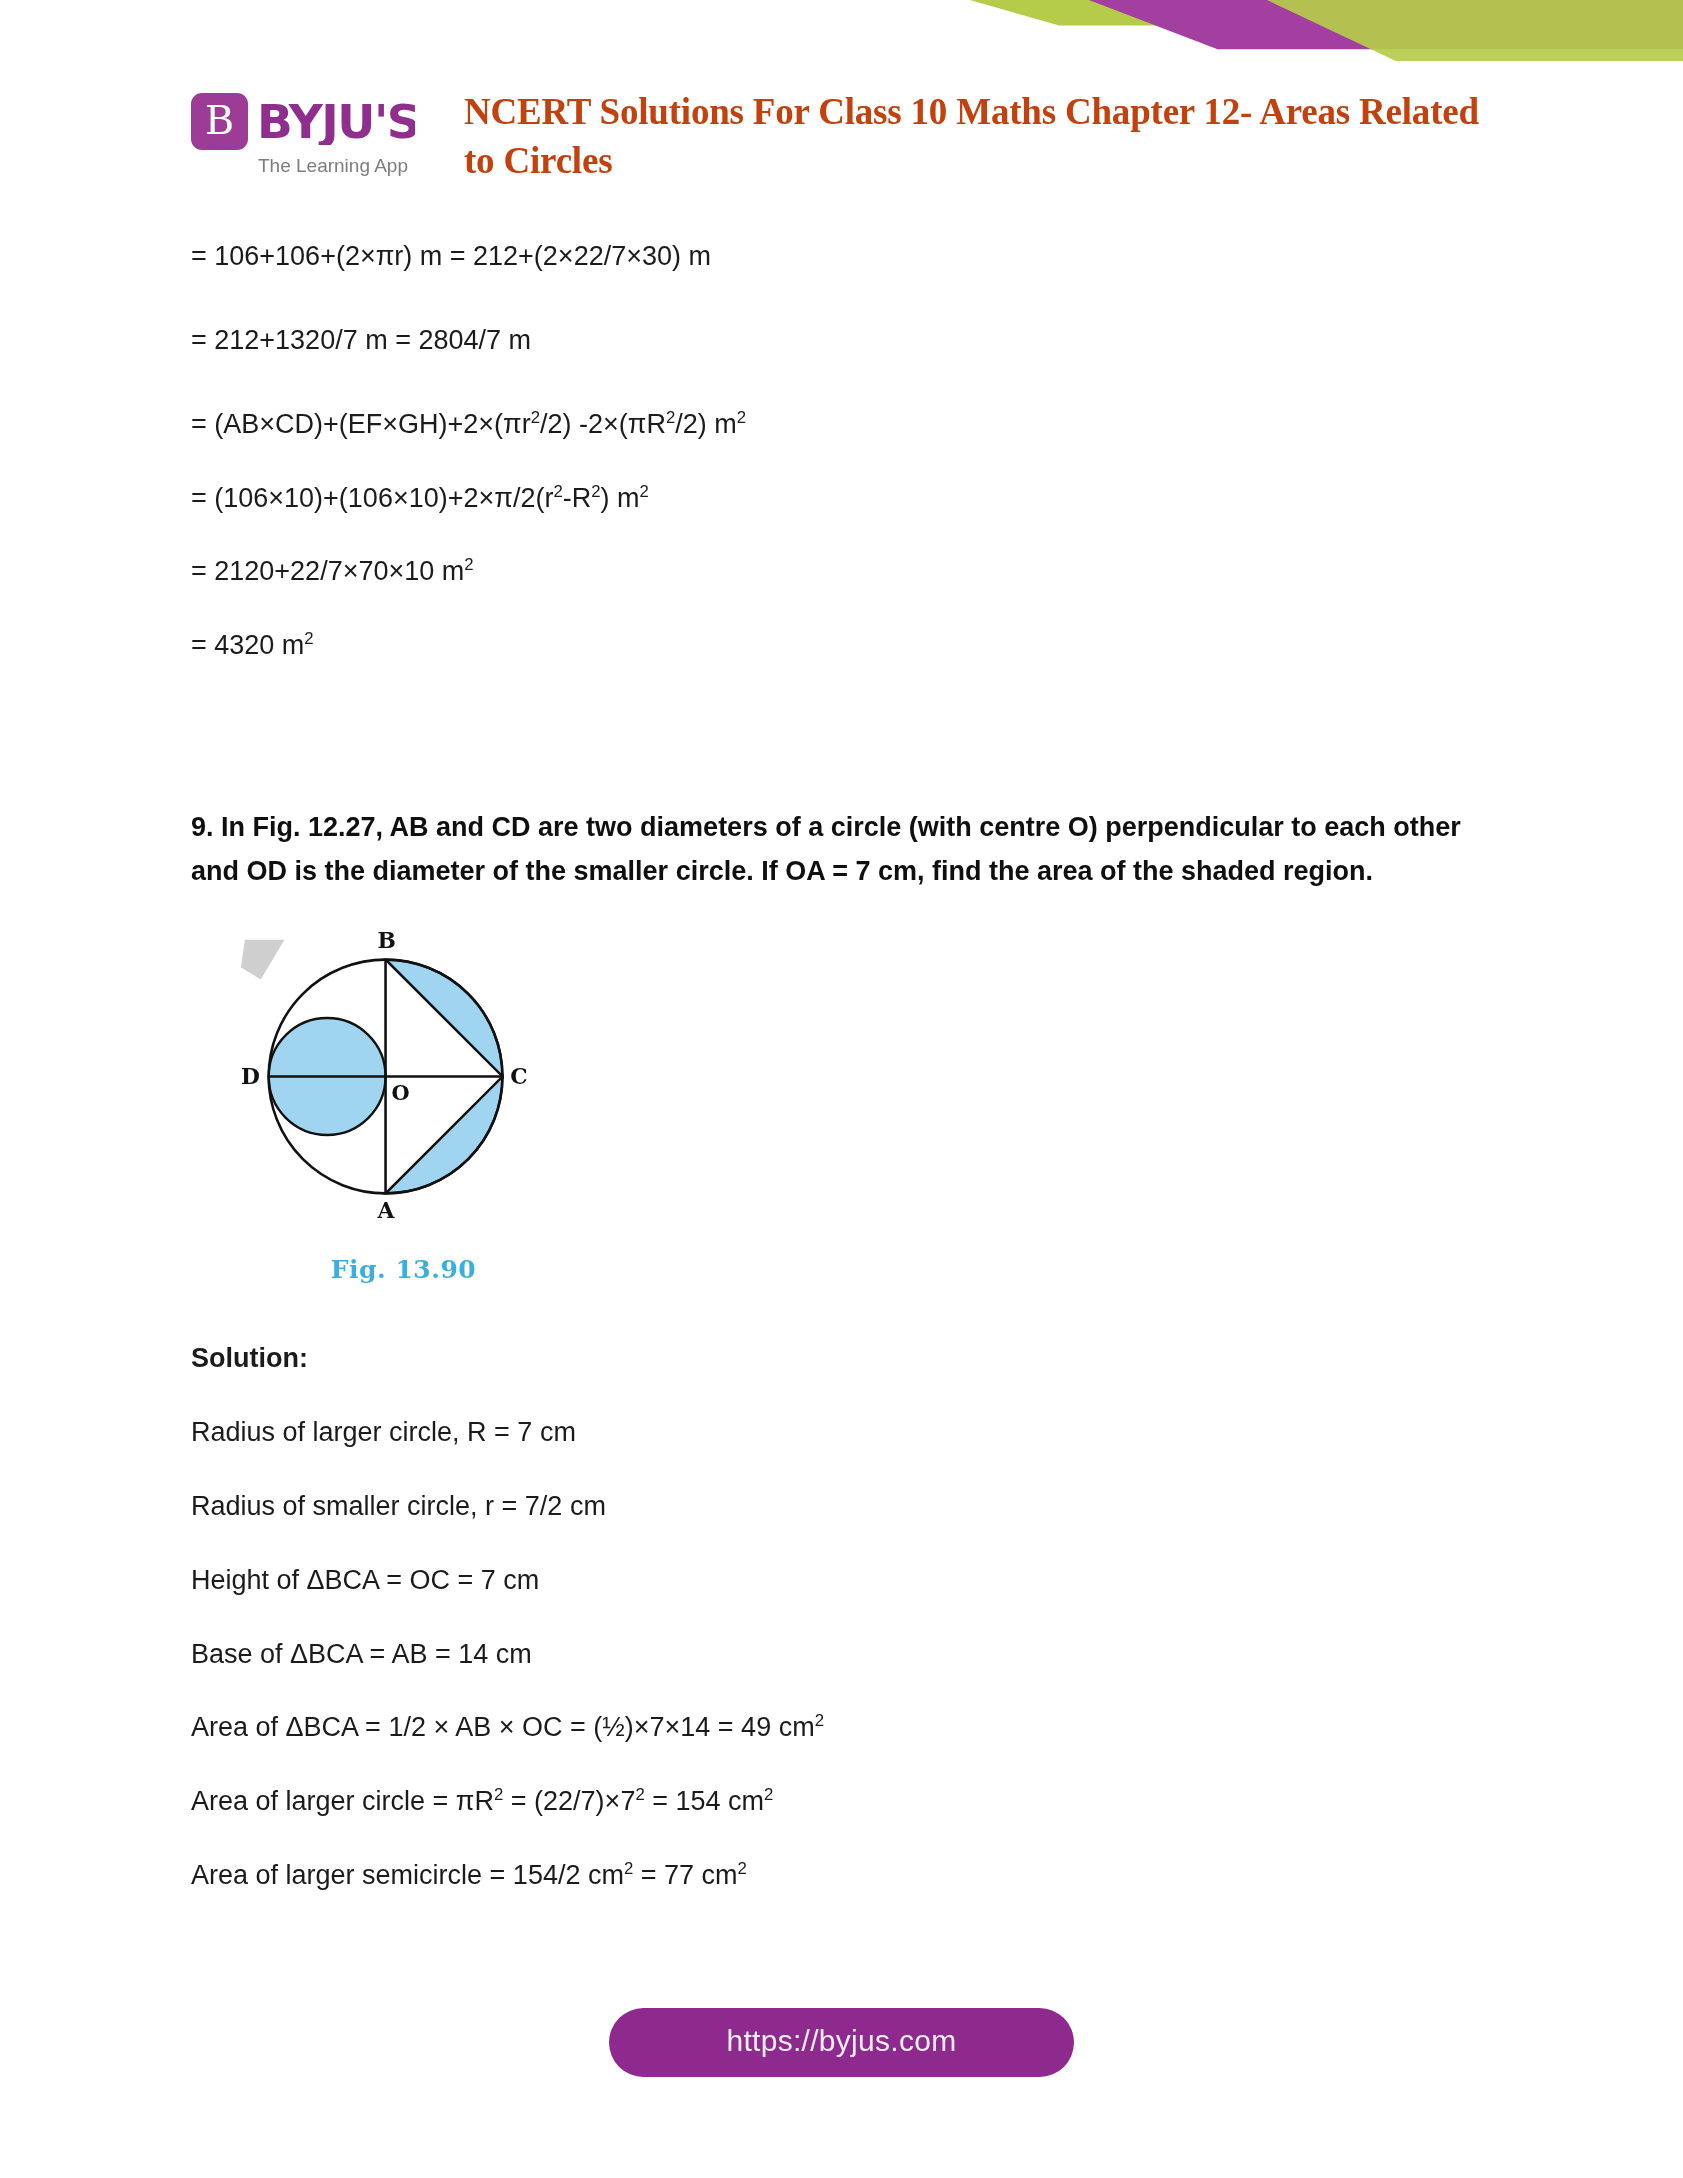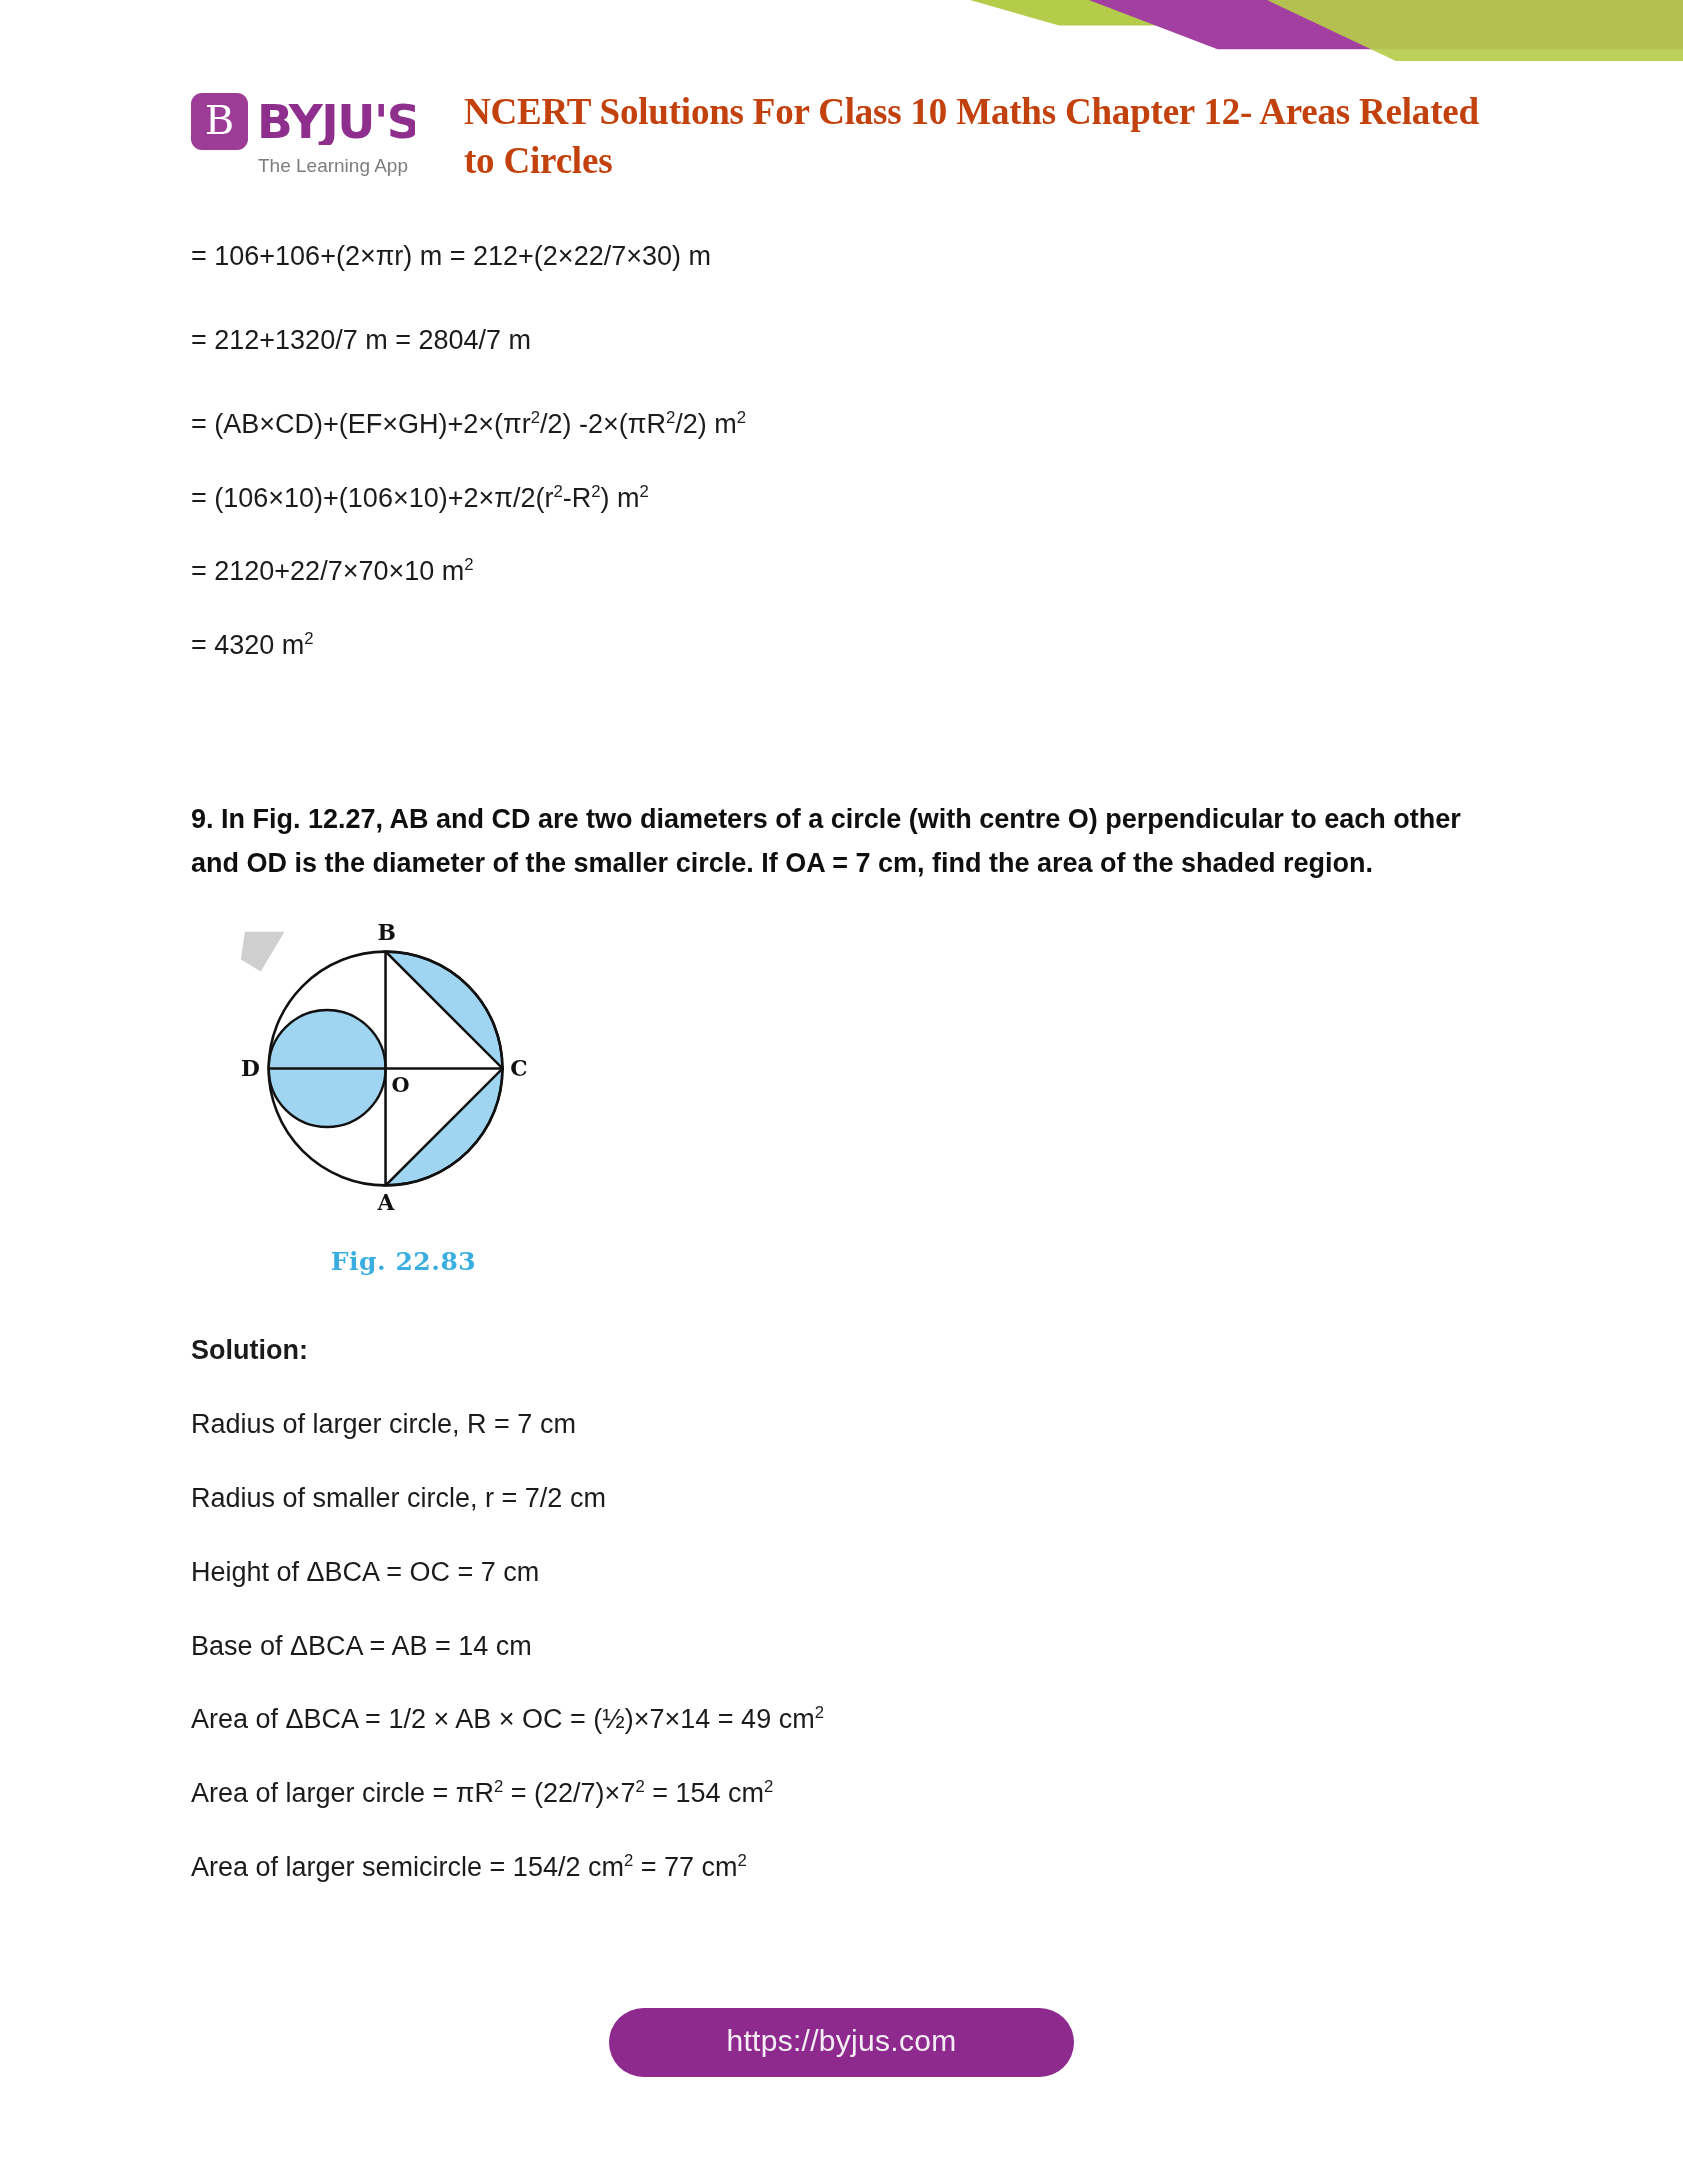--- a/index.html
+++ b/index.html
@@ -130,21 +130,21 @@
   sup {
     font-size: 0.62em;
     vertical-align: super;
     line-height: 0;
   }
   .bold { font-weight: 700; }
   .q-block {
     font-weight: 700;
     font-size: 27px;
     line-height: 1.62;
-    margin: 8px 0 24px 0;
+    margin: 16px 0 24px 0;
     color: #0f0f0f;
   }
   .spacer-lg { height: 91px; }
   .spacer-md { height: 40px; }
 
   
   .figure-wrap {
     position: relative;
     width: 327px;
     margin: 0 0 8px 36px;
@@ -254,21 +254,21 @@
 
         <line x1="160" y1="42" x2="160" y2="278" stroke="#111111" stroke-width="2.6"></line>
         <line x1="42" y1="160" x2="278" y2="160" stroke="#111111" stroke-width="2.6"></line>
 
         <text x="152" y="30" font-family="DejaVu Serif, serif" font-size="22" font-weight="700" fill="#111">B</text>
         <text x="152" y="303" font-family="DejaVu Serif, serif" font-size="22" font-weight="700" fill="#111">A</text>
         <text x="14" y="168" font-family="DejaVu Serif, serif" font-size="22" font-weight="700" fill="#111">D</text>
         <text x="286" y="168" font-family="DejaVu Serif, serif" font-size="22" font-weight="700" fill="#111">C</text>
         <text x="166" y="184" font-family="DejaVu Serif, serif" font-size="21" font-weight="700" fill="#111">O</text>
       </svg>
-      <div class="figure-caption">Fig. 22.83</div>
+      <div class="figure-caption">Fig. 13.90</div>
     </div>
 
     <div class="spacer-md"></div>
 
     <div class="line bold">Solution:</div>
 
     <div class="line">Radius of larger circle, R = 7 cm</div>
     <div class="line">Radius of smaller circle, r = 7/2 cm</div>
     <div class="line">Height of ΔBCA = OC = 7 cm</div>
     <div class="line">Base of ΔBCA = AB = 14 cm</div>

